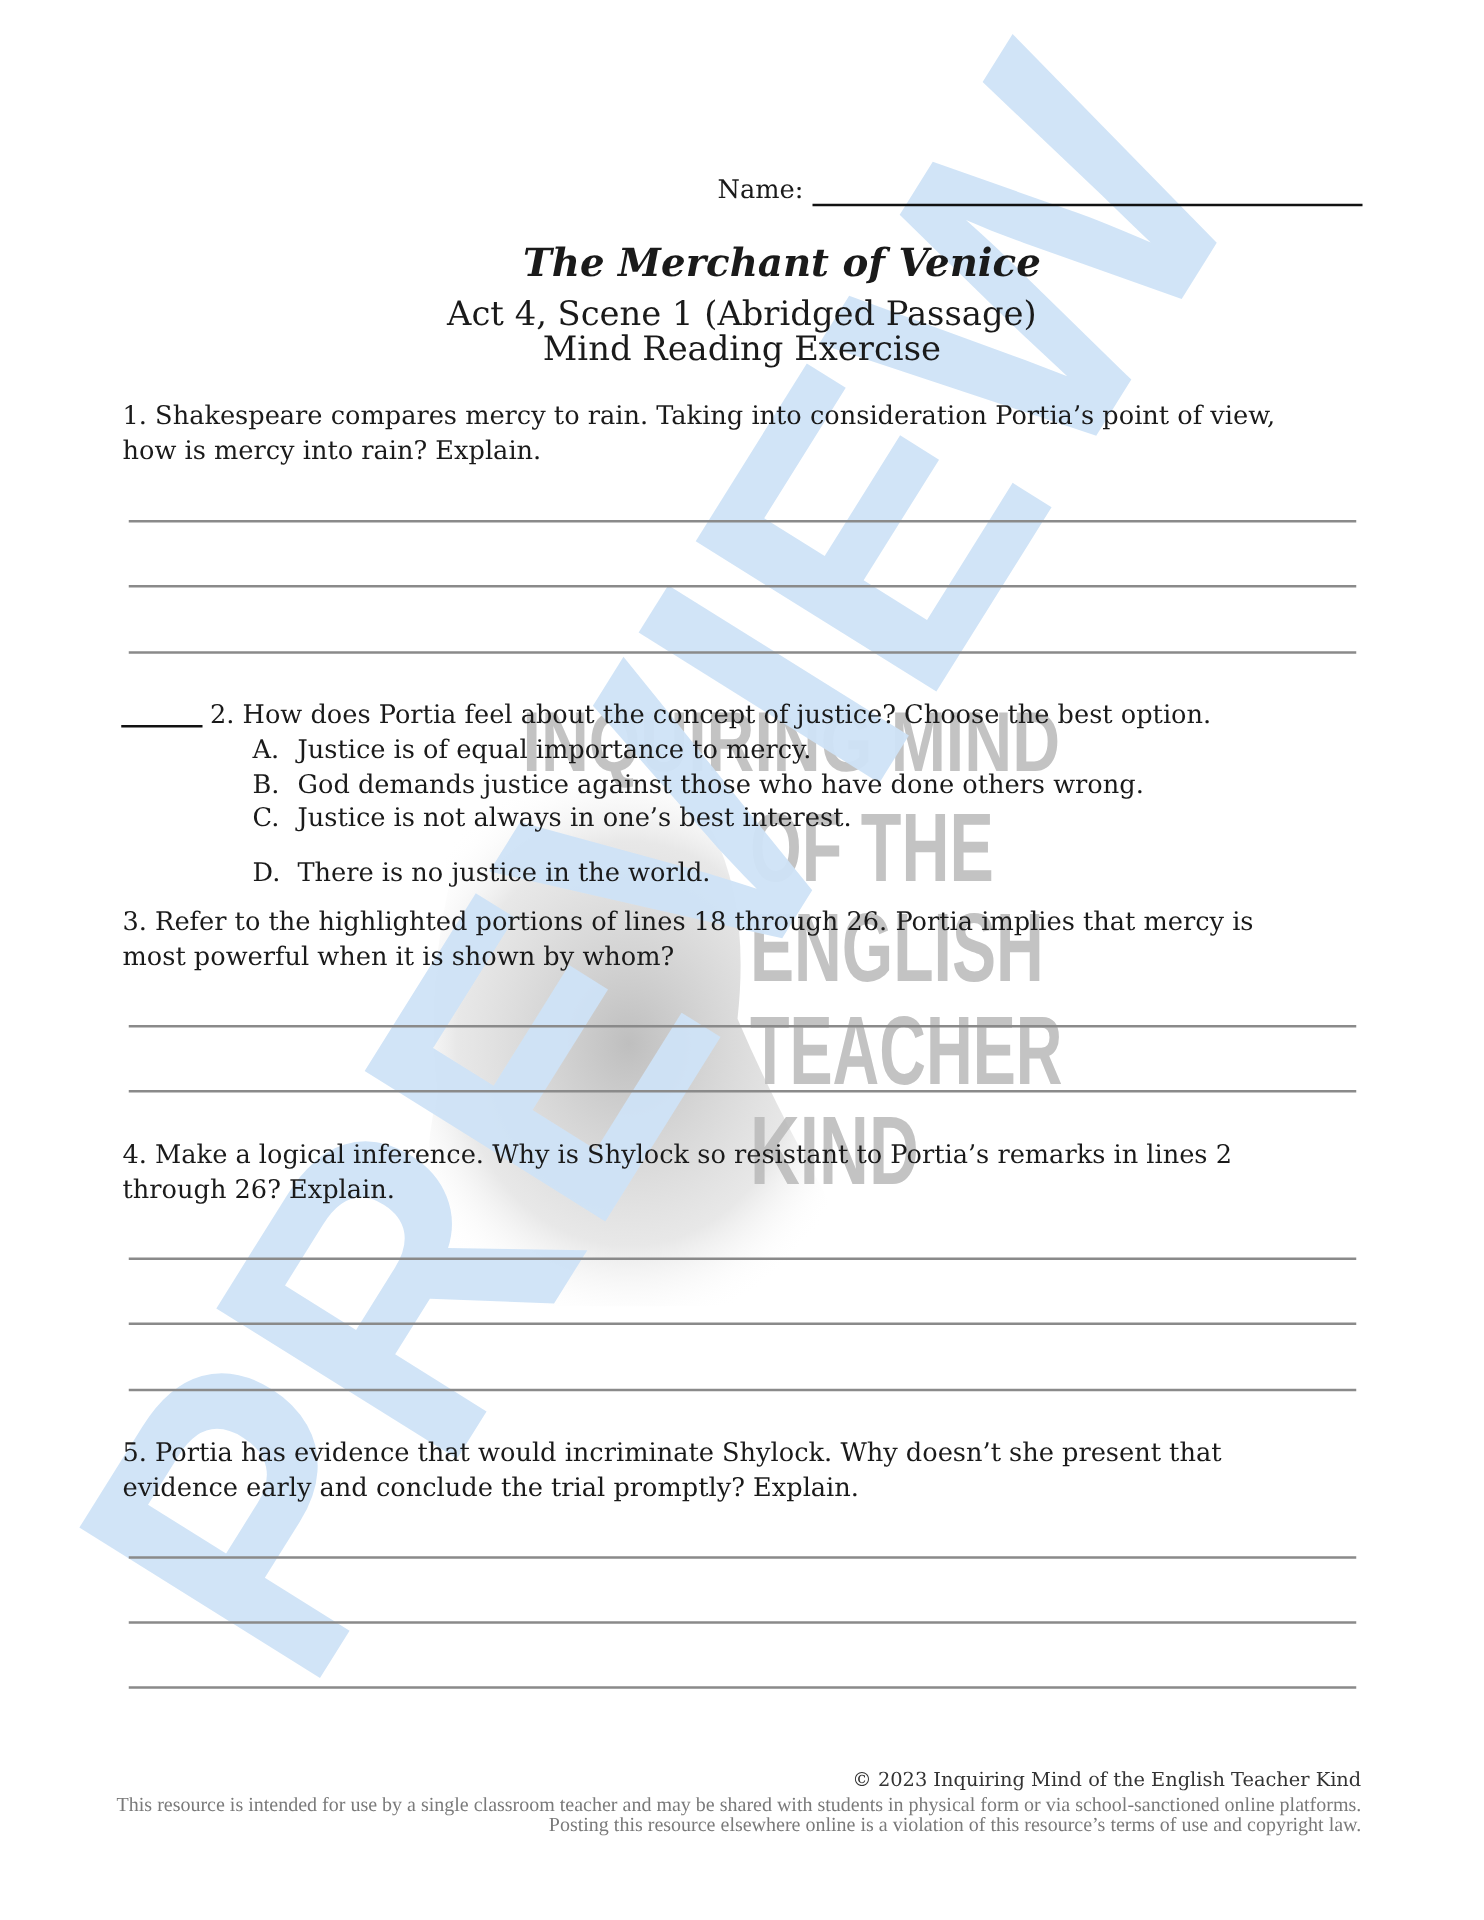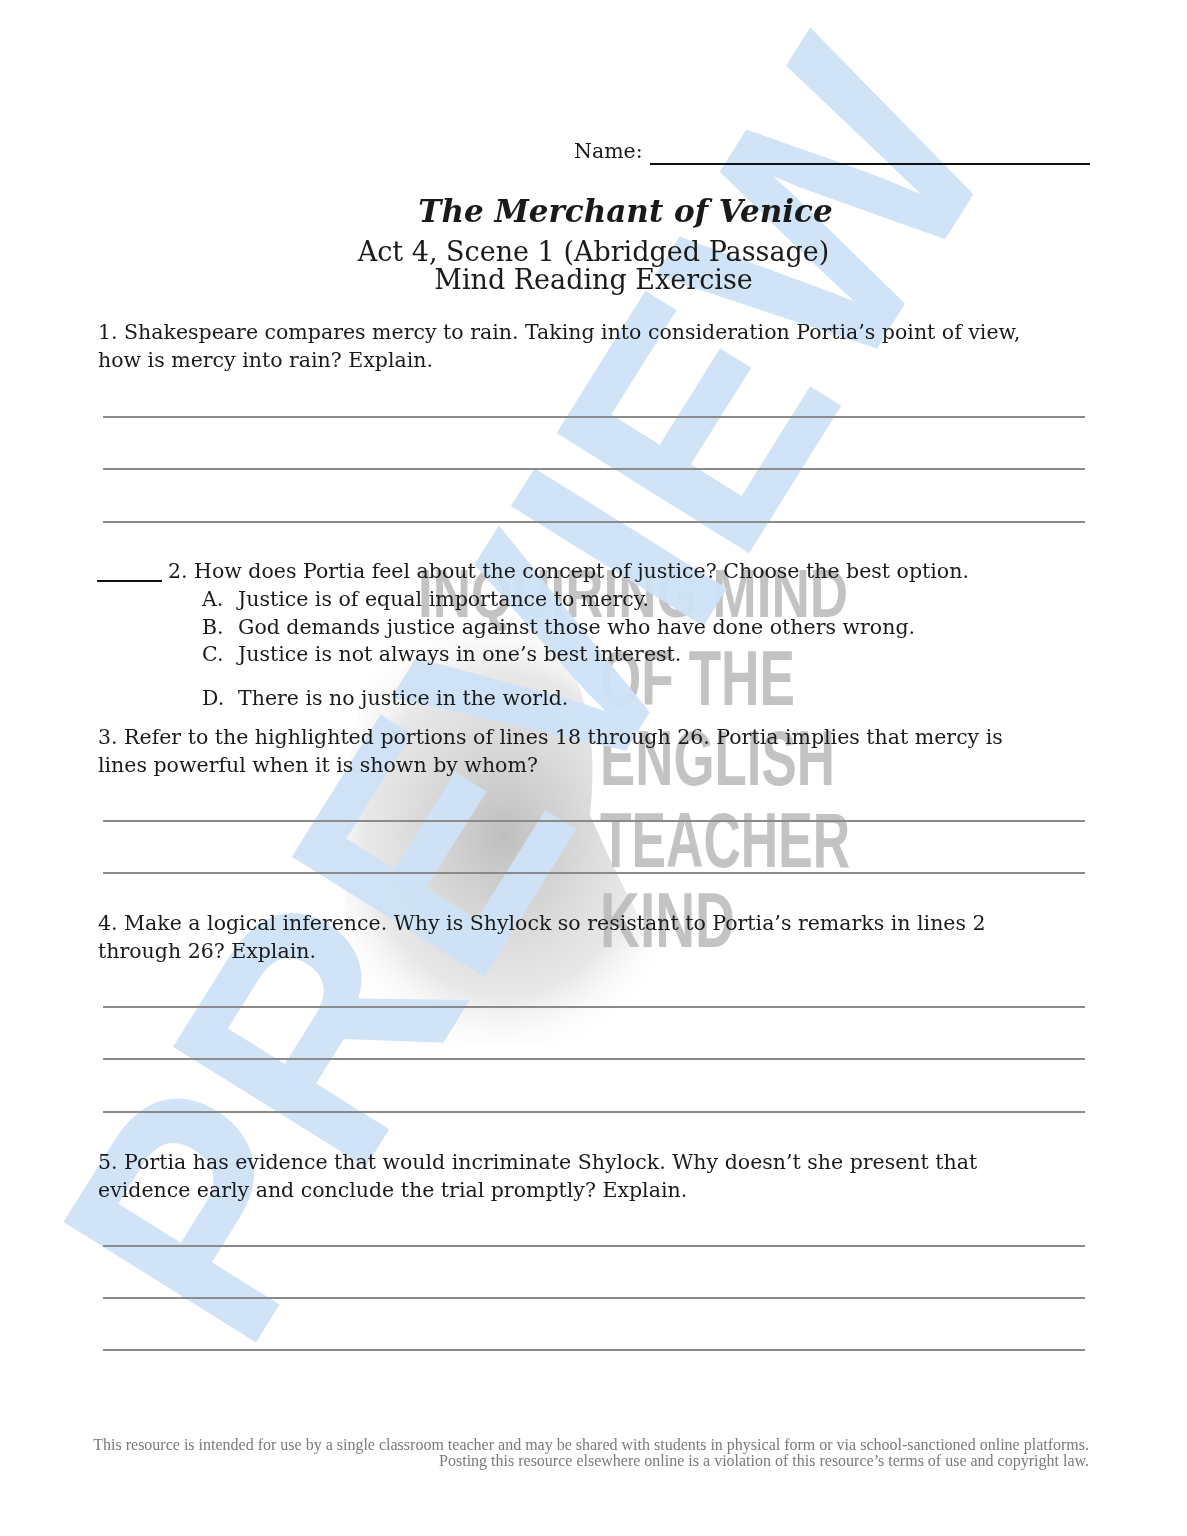--- a/index.html
+++ b/index.html
@@ -81,38 +81,39 @@
       <div class="abs q-text" style="left:202px; top:640px;">
         <span class="opt-letter">C.</span><span>Justice is not always in one’s best interest.</span>
       </div>
       <div class="abs q-text" style="left:202px; top:668px;margin-top:16px;">
         <span class="opt-letter">D.</span><span>There is no justice in the world.</span>
       </div>
     </div>
 
     <div>
       <div class="abs q-text" style="left:98px; top:723px;text-align:center;">3. Refer to the highlighted portions of lines 18 through 26.  Portia implies that mercy is</div>
-      <div class="abs q-text" style="left:98px; top:751px;">lines powerful when it is shown by whom?</div>
+      <div class="abs q-text" style="left:98px; top:751px;">most powerful when it is shown by whom?</div>
       <div class="rule" style="top:820px;"></div>
       <div class="rule" style="top:872px;"></div>
     </div>
 
     <div>
       <div class="abs q-text" style="left:98px; top:909px;">4. Make a logical inference.  Why is Shylock so resistant to Portia’s remarks in lines 2</div>
       <div class="abs q-text" style="left:98px; top:937px;">through 26?  Explain.</div>
       <div class="rule" style="top:1006px;"></div>
       <div class="rule" style="top:1058px;"></div>
       <div class="rule" style="top:1111px;"></div>
     </div>
 
     <div>
       <div class="abs q-text" style="left:98px; top:1148px;">5. Portia has evidence that would incriminate Shylock.  Why doesn’t she present that</div>
       <div class="abs q-text" style="left:98px; top:1176px;">evidence early and conclude the trial promptly?  Explain.</div>
       <div class="rule" style="top:1245px;"></div>
       <div class="rule" style="top:1297px;"></div>
       <div class="rule" style="top:1349px;"></div>
     </div>
 
+    <div class="abs footer footer-copy">© 2023 Inquiring Mind of the English Teacher Kind</div>
     <div class="abs footer footer-small" style="top:1436px;">This resource is intended for use by a single classroom teacher and may be shared with students in physical form or via school-sanctioned online platforms.</div>
     <div class="abs footer footer-small" style="top:1452px;">Posting this resource elsewhere online is a violation of this resource’s terms of use and copyright law.</div>
 
   </div>
 </div>
 
 </body></html>

